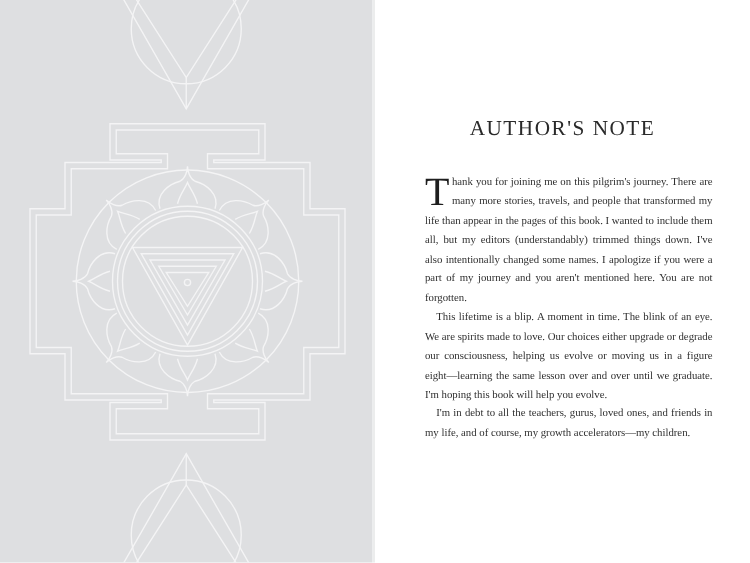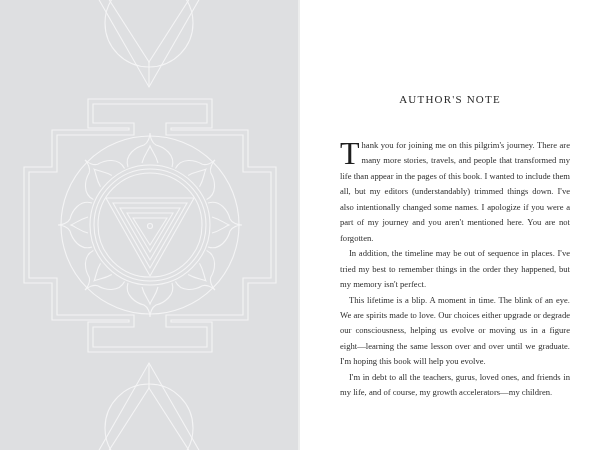--- a/index.html
+++ b/index.html
@@ -20,21 +20,21 @@
       background: #eceded;
     }
     .left-page svg { position: absolute; left: 0; top: 0; }
     .right-page {
       position: absolute; left: 300px; top: 0; width: 300px; height: 450px;
       background: #ffffff;
     }
     .title {
       position: absolute; left: 0; top: 93px; width: 300px;
       text-align: center;
-      font-size: 11px; letter-spacing: 1.2px;
+      font-size: 17px; letter-spacing: 1.2px;
       color: #2a2a2a;
       font-family: "Liberation Serif", "DejaVu Serif", serif;
     }
     .body {
       position: absolute; left: 40px; top: 138px; width: 230px;
       font-size: 8.6px; line-height: 15.45px; color: #2e2e2e;
       text-align: justify;
     }
     .para { margin: 0; text-indent: 9px; }
     .para.first { text-indent: 0; }
@@ -106,20 +106,19 @@
     </svg>
   </div>
 
   <div class="gutter"></div>
 
   <div class="right-page">
     <div class="title">AUTHOR'S NOTE</div>
 
     <div class="body">
       <p class="para first"><span class="dropcap">T</span><span>hank you for joining me on this pilgrim's journey. There are many more stories, travels, and people that transformed my life than appear in the pages of this book. I wanted to include them all, but my editors (understandably) trimmed things down. I've also intentionally changed some names. I apologize if you were a part of my journey and you aren't mentioned here. You are not forgotten.</span></p>
-      <p class="para">In addition, the timeline may be out of sequence in places. I've tried my best to remember things in the order they happened, but my memory isn't perfect.</p>
       <p class="para">This lifetime is a blip. A moment in time. The blink of an eye. We are spirits made to love. Our choices either upgrade or degrade our consciousness, helping us evolve or moving us in a figure eight—learning the same lesson over and over until we graduate. I'm hoping this book will help you evolve.</p>
       <p class="para">I'm in debt to all the teachers, gurus, loved ones, and friends in my life, and of course, my growth accelerators—my children.</p>
 
     </div>
   </div>
 
 </div>
 
 </body></html>

